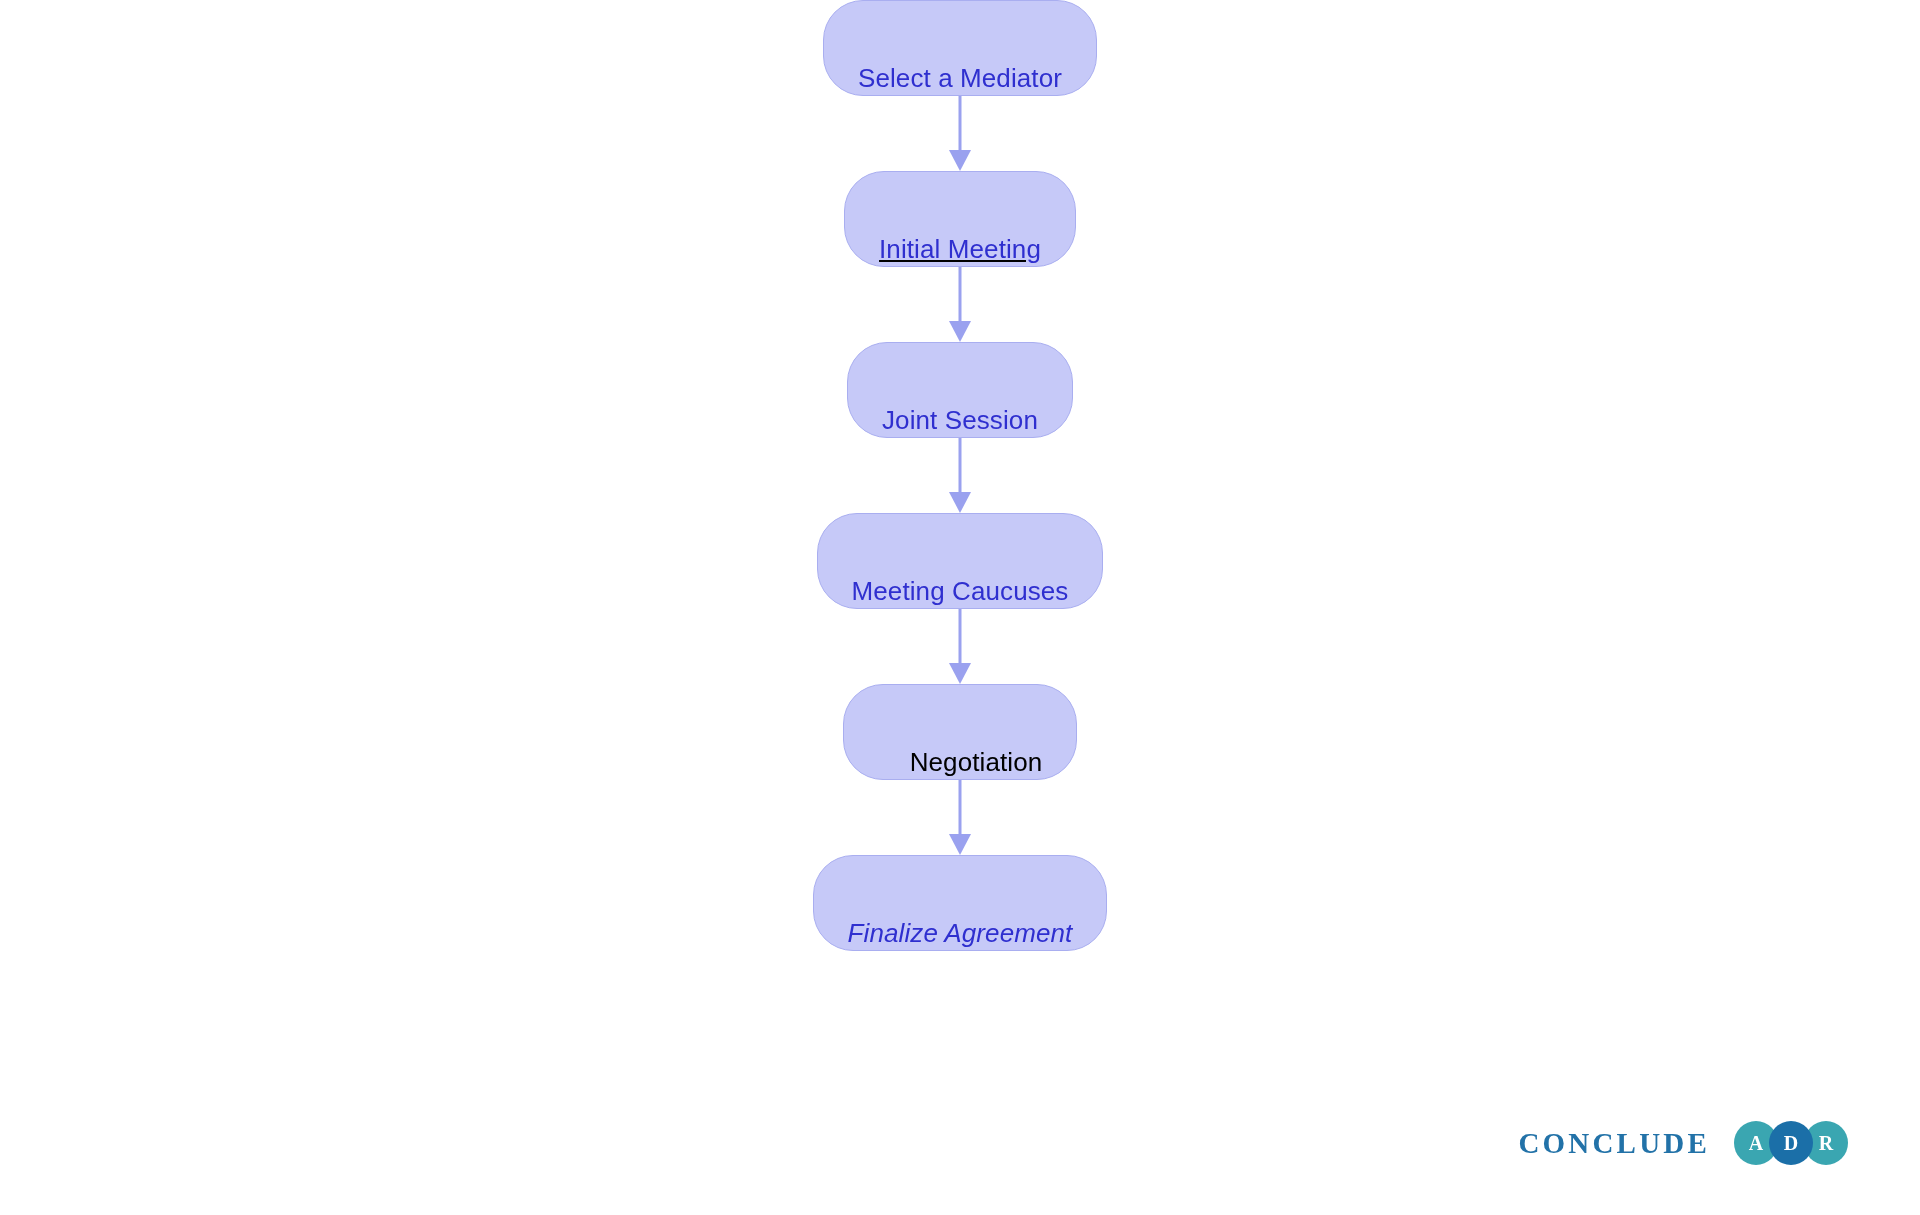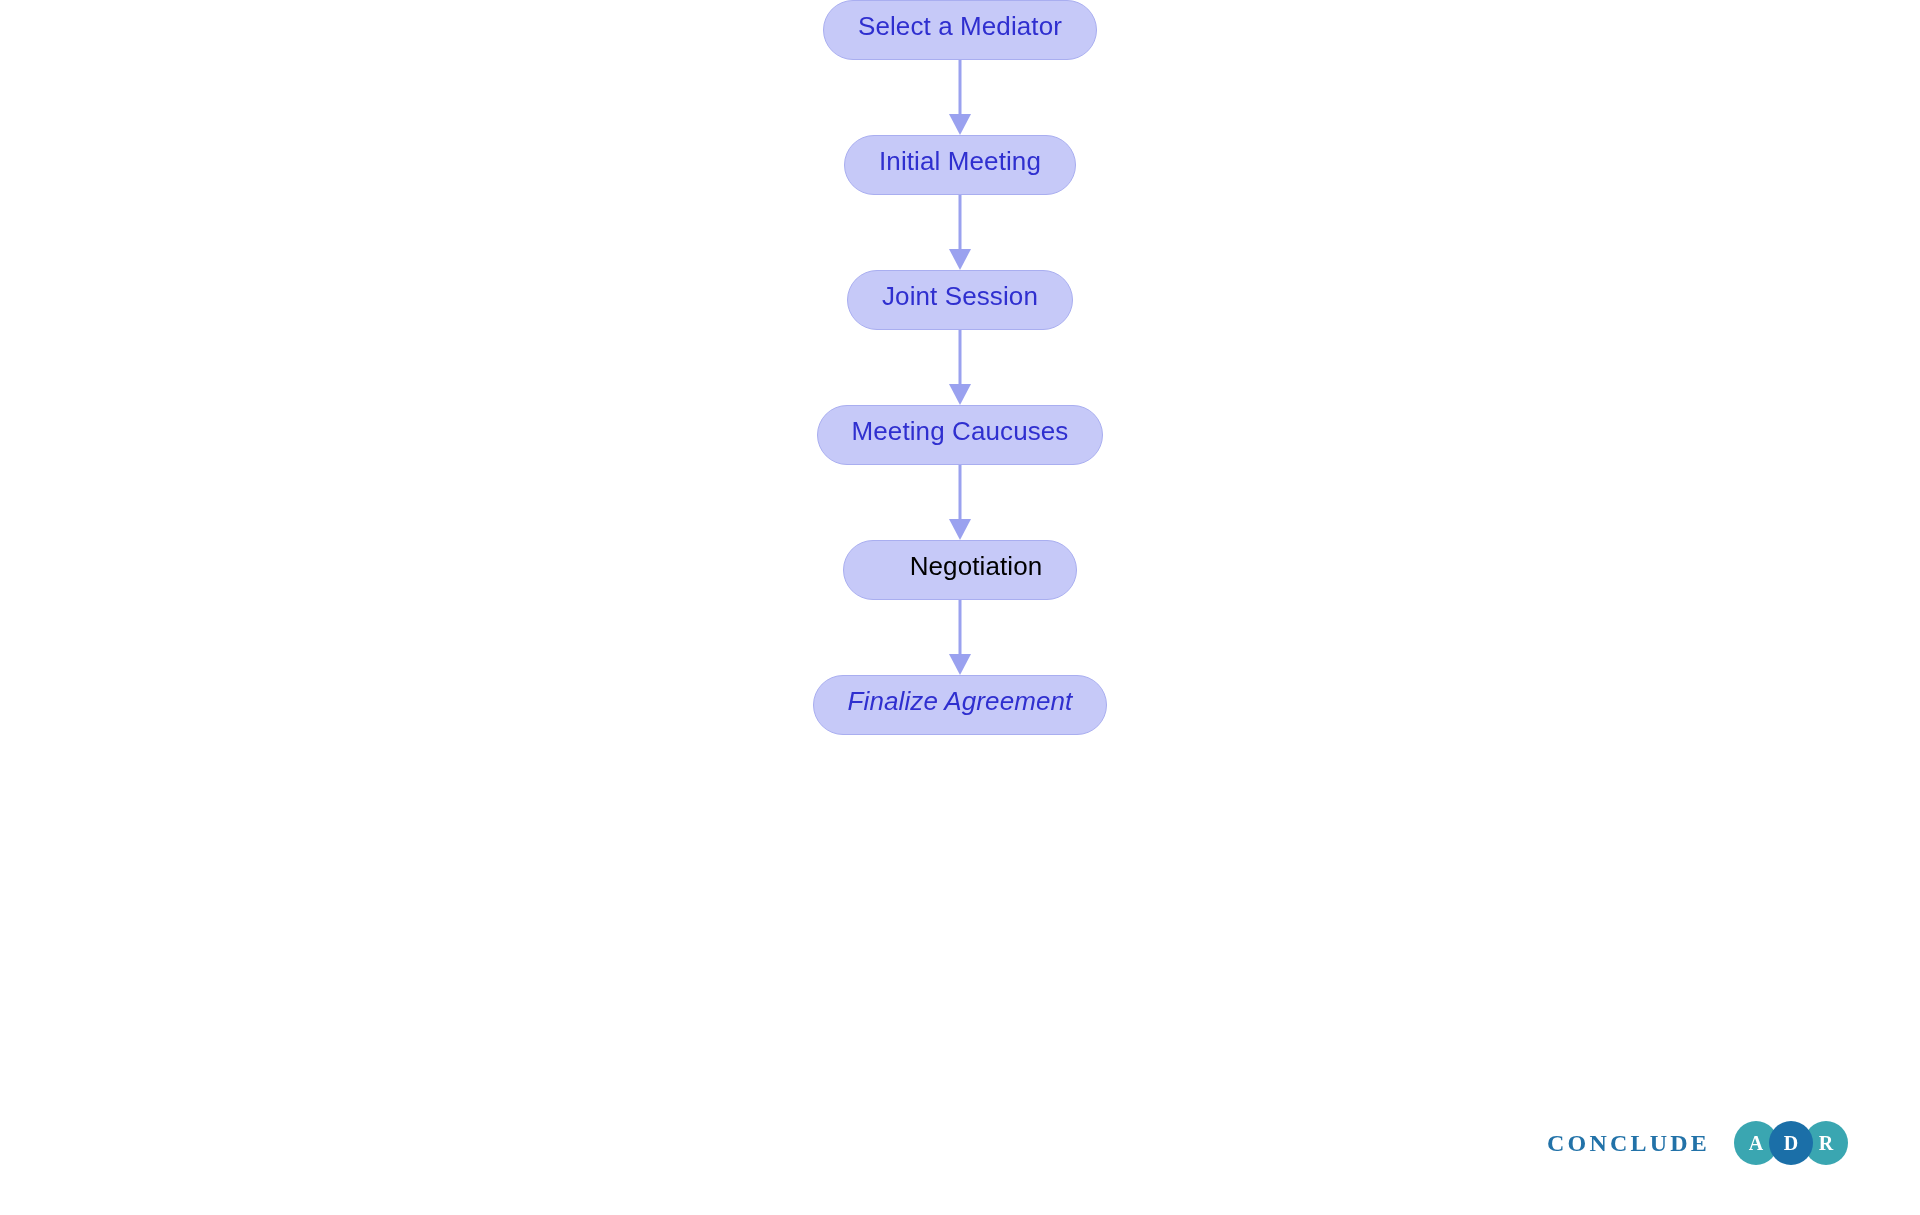--- a/index.html
+++ b/index.html
@@ -37,28 +37,28 @@
   }
 
   .node-row {
     display: flex;
     justify-content: center;
     align-items: center;
   }
 
   .flow-node {
     box-sizing: border-box;
-    height: 60px;
+    height: 96px;
     border-radius: 40px;
     background: #c6c9f8;
     border: 1.6px solid #a9aef0;
     display: flex;
-    align-items: flex-start;
+    align-items: flex-end;
     justify-content: center;
-    padding: 12px 34px;
+    padding: 4px 34px;
   }
 
   .flow-node-label {
     color: #2f2fcf;
     font-size: 26px;
     font-weight: 400;
     letter-spacing: 0.1px;
     white-space: nowrap;
     line-height: 1;
   }
@@ -94,21 +94,21 @@
   .brand-logo {
     position: absolute;
     right: 72px;
     bottom: 50px;
     display: flex;
     align-items: center;
     gap: 24px;
   }
   .brand-wordmark {
     font-family: "Liberation Serif", "DejaVu Serif", serif;
-    font-size: 24px;
+    font-size: 29px;
     font-weight: 700;
     letter-spacing: 3.2px;
     color: #2272a8;
     line-height: 1;
   }
   .brand-circles {
     display: flex;
     align-items: center;
   }
   .brand-circle {
@@ -139,21 +139,21 @@
         <span class="flow-node-label" style="color: rgb(47, 47, 207);">Select a Mediator</span>
       </div>
     </div>
 
     <div class="connector">
       <div class="shaft" style="background: rgb(154, 161, 239);"></div>
       <div class="head" style="border-top-color: rgb(154, 161, 239);"></div>
     </div>
 
     <div class="node-row">
-      <div class="flow-node" style="background: rgb(198, 201, 248); border-color: rgb(169, 174, 240);">
+      <div class="flow-node" style="background: rgb(198, 201, 248); border-color: rgb(169, 174, 240); text-decoration: underline;">
         <span class="flow-node-label" style="color: rgb(47, 47, 207);">Initial Meeting</span>
       </div>
     </div>
 
     <div class="connector">
       <div class="shaft" style="background: rgb(154, 161, 239);"></div>
       <div class="head" style="border-top-color: rgb(154, 161, 239);"></div>
     </div>
 
     <div class="node-row">

